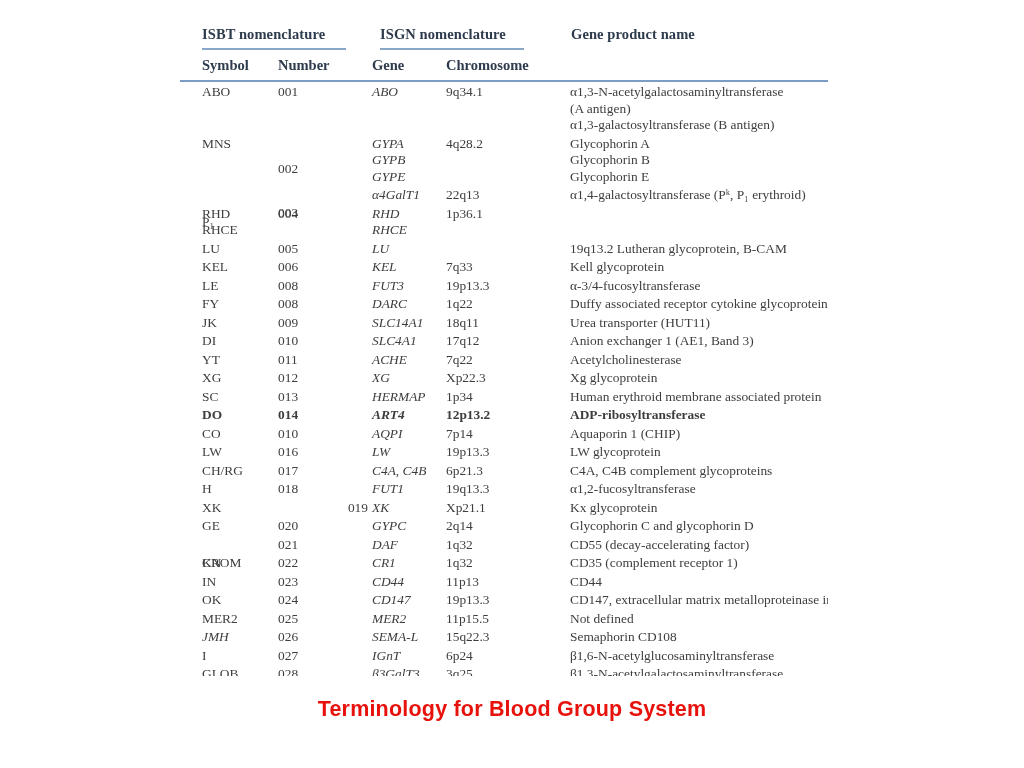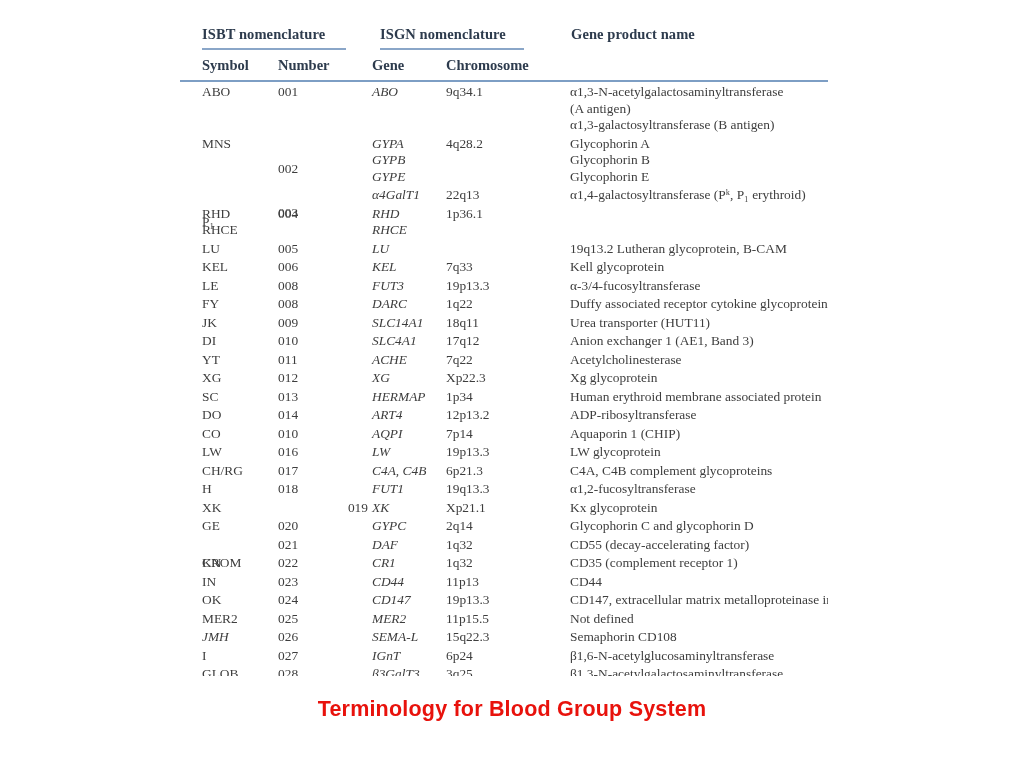--- a/index.html
+++ b/index.html
@@ -363,21 +363,21 @@
           <div class="cell c-gene" style="top: 0px;">
             <span class="subline">HERMAP</span>
           </div>
           <div class="cell c-chrom" style="top: 0px;">
             <span class="subline">1p34</span>
           </div>
           <div class="cell c-product" style="top: 0px;">
             <span class="subline">Human erythroid membrane associated protein</span>
           </div>
         </div>
-        <div class="row" style="height: 18.5px; top: 0px; position: relative;">
+        <div class="row" style="height: 18.5px; top: 0px; position: relative; font-weight: bold;">
           <div class="cell c-symbol" style="top: 0px;">
             <span class="subline">DO</span>
           </div>
           <div class="cell c-number" style="top: 0px;">
             <span class="subline">014</span>
           </div>
           <div class="cell c-gene" style="top: 0px;">
             <span class="subline">ART4</span>
           </div>
           <div class="cell c-chrom" style="top: 0px;">

